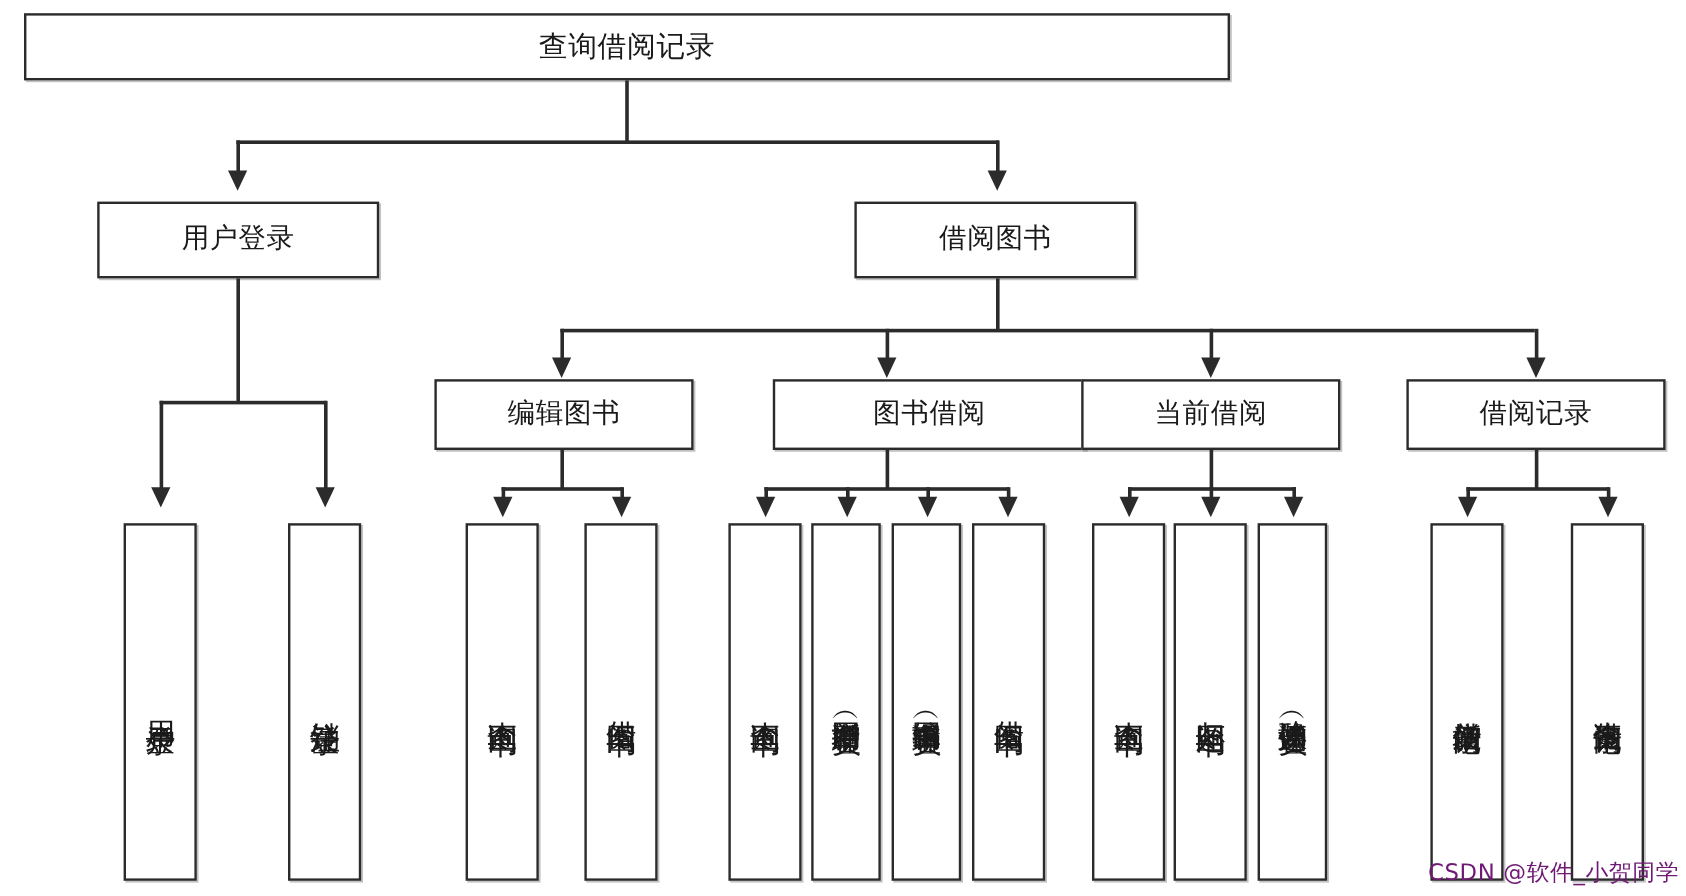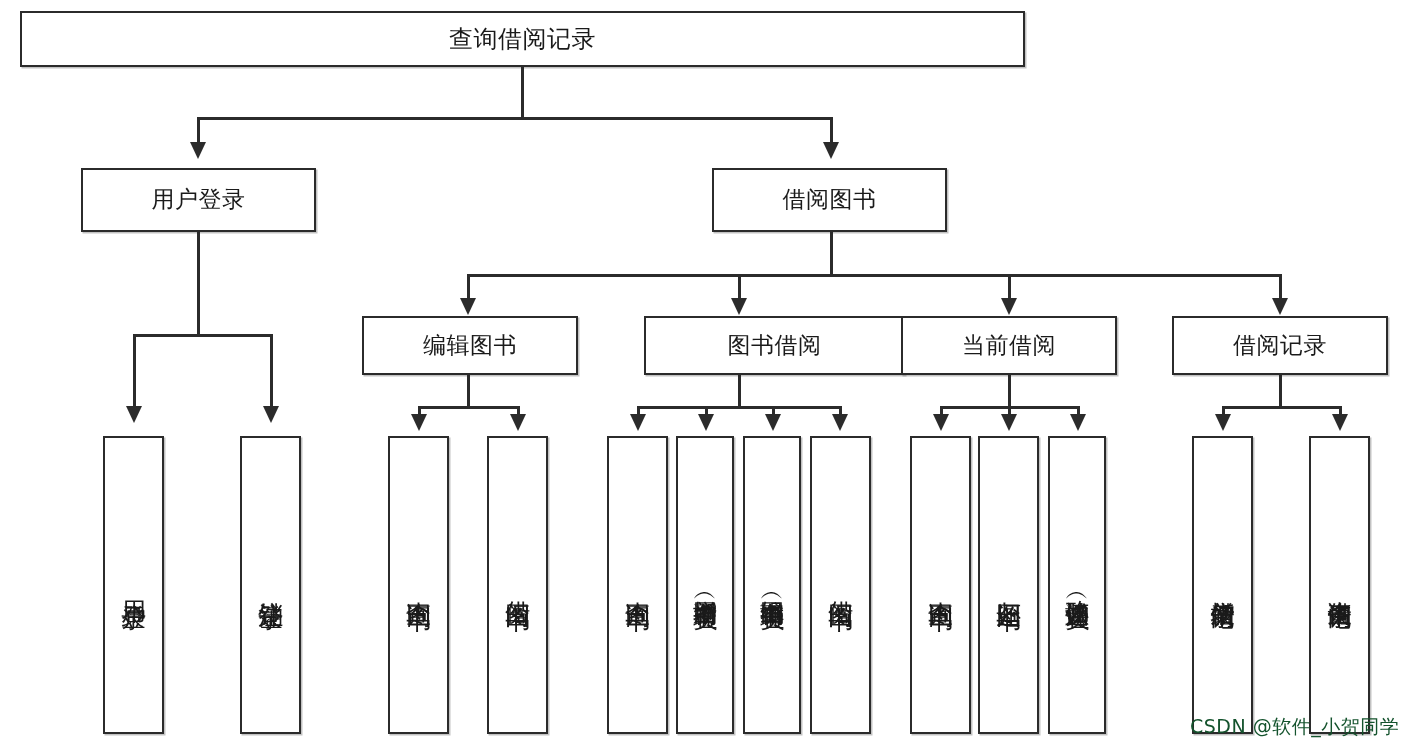--- a/index.html
+++ b/index.html
@@ -72,21 +72,21 @@
     position: absolute;
     width: 0;
     height: 0;
     border-left: 8px solid transparent;
     border-right: 8px solid transparent;
     border-top: 17px solid #2b2b2b;
   }
 
   .watermark {
     position: absolute;
-    color: #14532d;
+    color: #701a75;
     font-size: 19px;
     letter-spacing: 0.5px;
     white-space: nowrap;
     user-select: none;
   }
 </style>
 </head>
 <body>
 
 <div id="canvas">

